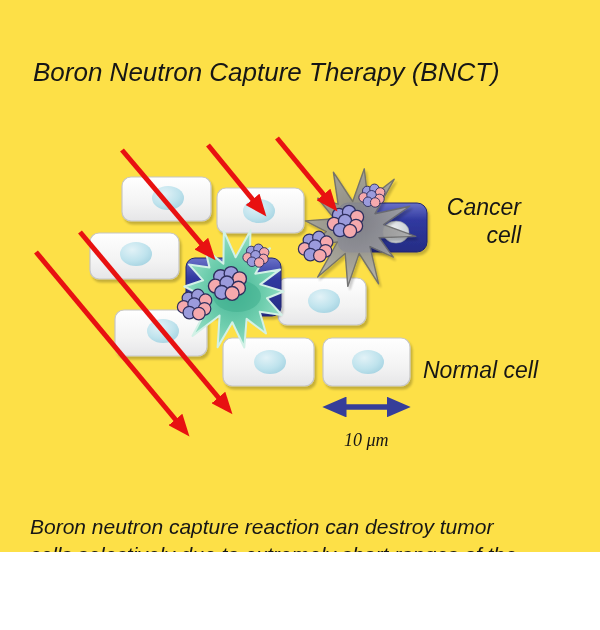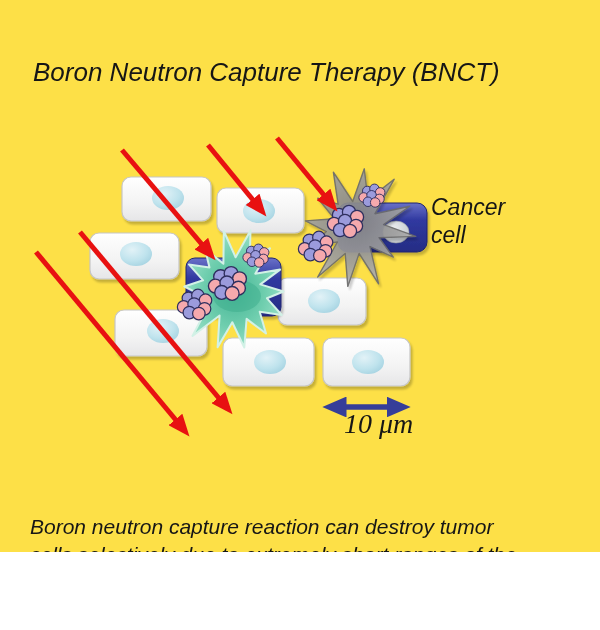--- a/index.html
+++ b/index.html
@@ -5,23 +5,23 @@
   html,body{margin:0;padding:0;background:#ffffff;}
   #stage{
     position:relative;width:600px;height:552px;background:#fde047;overflow:hidden;
     font-family:"Liberation Sans", sans-serif;
     font-style:italic;
   }
   #diagram-svg{position:absolute;left:0;top:0;}
   .txt{position:absolute;color:var(--text-black,#161616);}
   .title{left:33px;top:57px;font-size:26px;letter-spacing:0;}
   .thermal{left:75px;top:112px;font-size:23px;color:var(--neutron-red,#e81111);}
-  .cancer-label{left:431px;top:193px;width:90px;font-size:23px;line-height:28px;}
+  .cancer-label{left:431px;top:193px;width:90px;font-size:23px;line-height:28px;text-align:right;}
   .normal-label{left:423px;top:357px;font-size:23px;white-space:nowrap;}
-  .scale-label{left:344px;top:408px;font-size:28px;font-family:"Liberation Serif", serif;}
+  .scale-label{left:344px;top:430px;font-size:18px;font-family:"Liberation Serif", serif;}
   .fig-caption{left:30px;top:483px;font-size:20px;font-weight:bold;white-space:nowrap;}
   .fig-body{left:30px;top:513px;width:500px;font-size:21px;line-height:28px;}
 </style>
 </head>
 <body>
 
 <div id="stage">
 
   <svg id="diagram-svg" width="600" height="630" viewBox="0 0 600 630">
     <defs>
@@ -180,15 +180,16 @@
       <line x1="277" y1="138" x2="333" y2="206" marker-end="url(#redHead)"></line>
       <line x1="80" y1="232" x2="228" y2="409" marker-end="url(#redHead)"></line>
       <line x1="36" y1="252" x2="185" y2="431" marker-end="url(#redHead)"></line>
     </g>
 
     <line x1="330" y1="407" x2="403" y2="407" style="stroke:var(--measure-navy,#363e99)" stroke-width="5.5" marker-start="url(#navyHeadS)" marker-end="url(#navyHeadE)"></line>
   </svg>
 
   <div class="txt title">Boron Neutron Capture Therapy (BNCT)</div>
   <div class="txt cancer-label">Cancer cell</div>
+  <div class="txt normal-label">Normal cell</div>
   <div class="txt scale-label">10 μm</div>
   <div class="txt fig-body">Boron neutron capture reaction can destroy tumor cells selectively due to extremely short ranges of the particles.</div>
 </div>
 
 </body></html>

